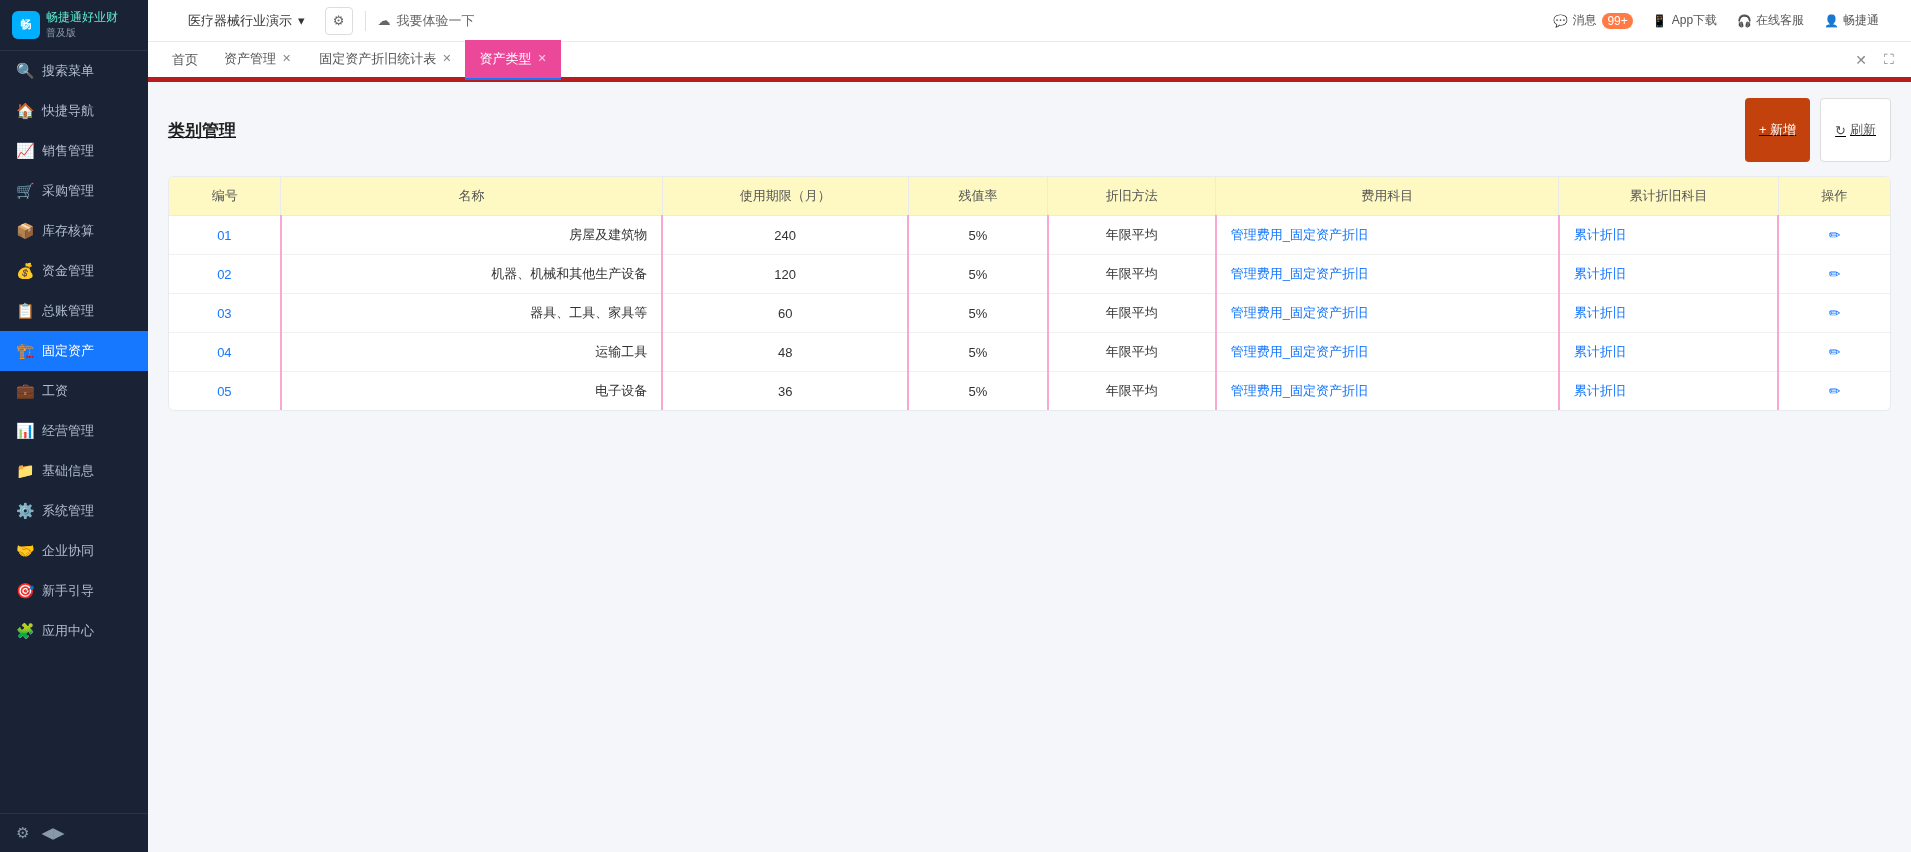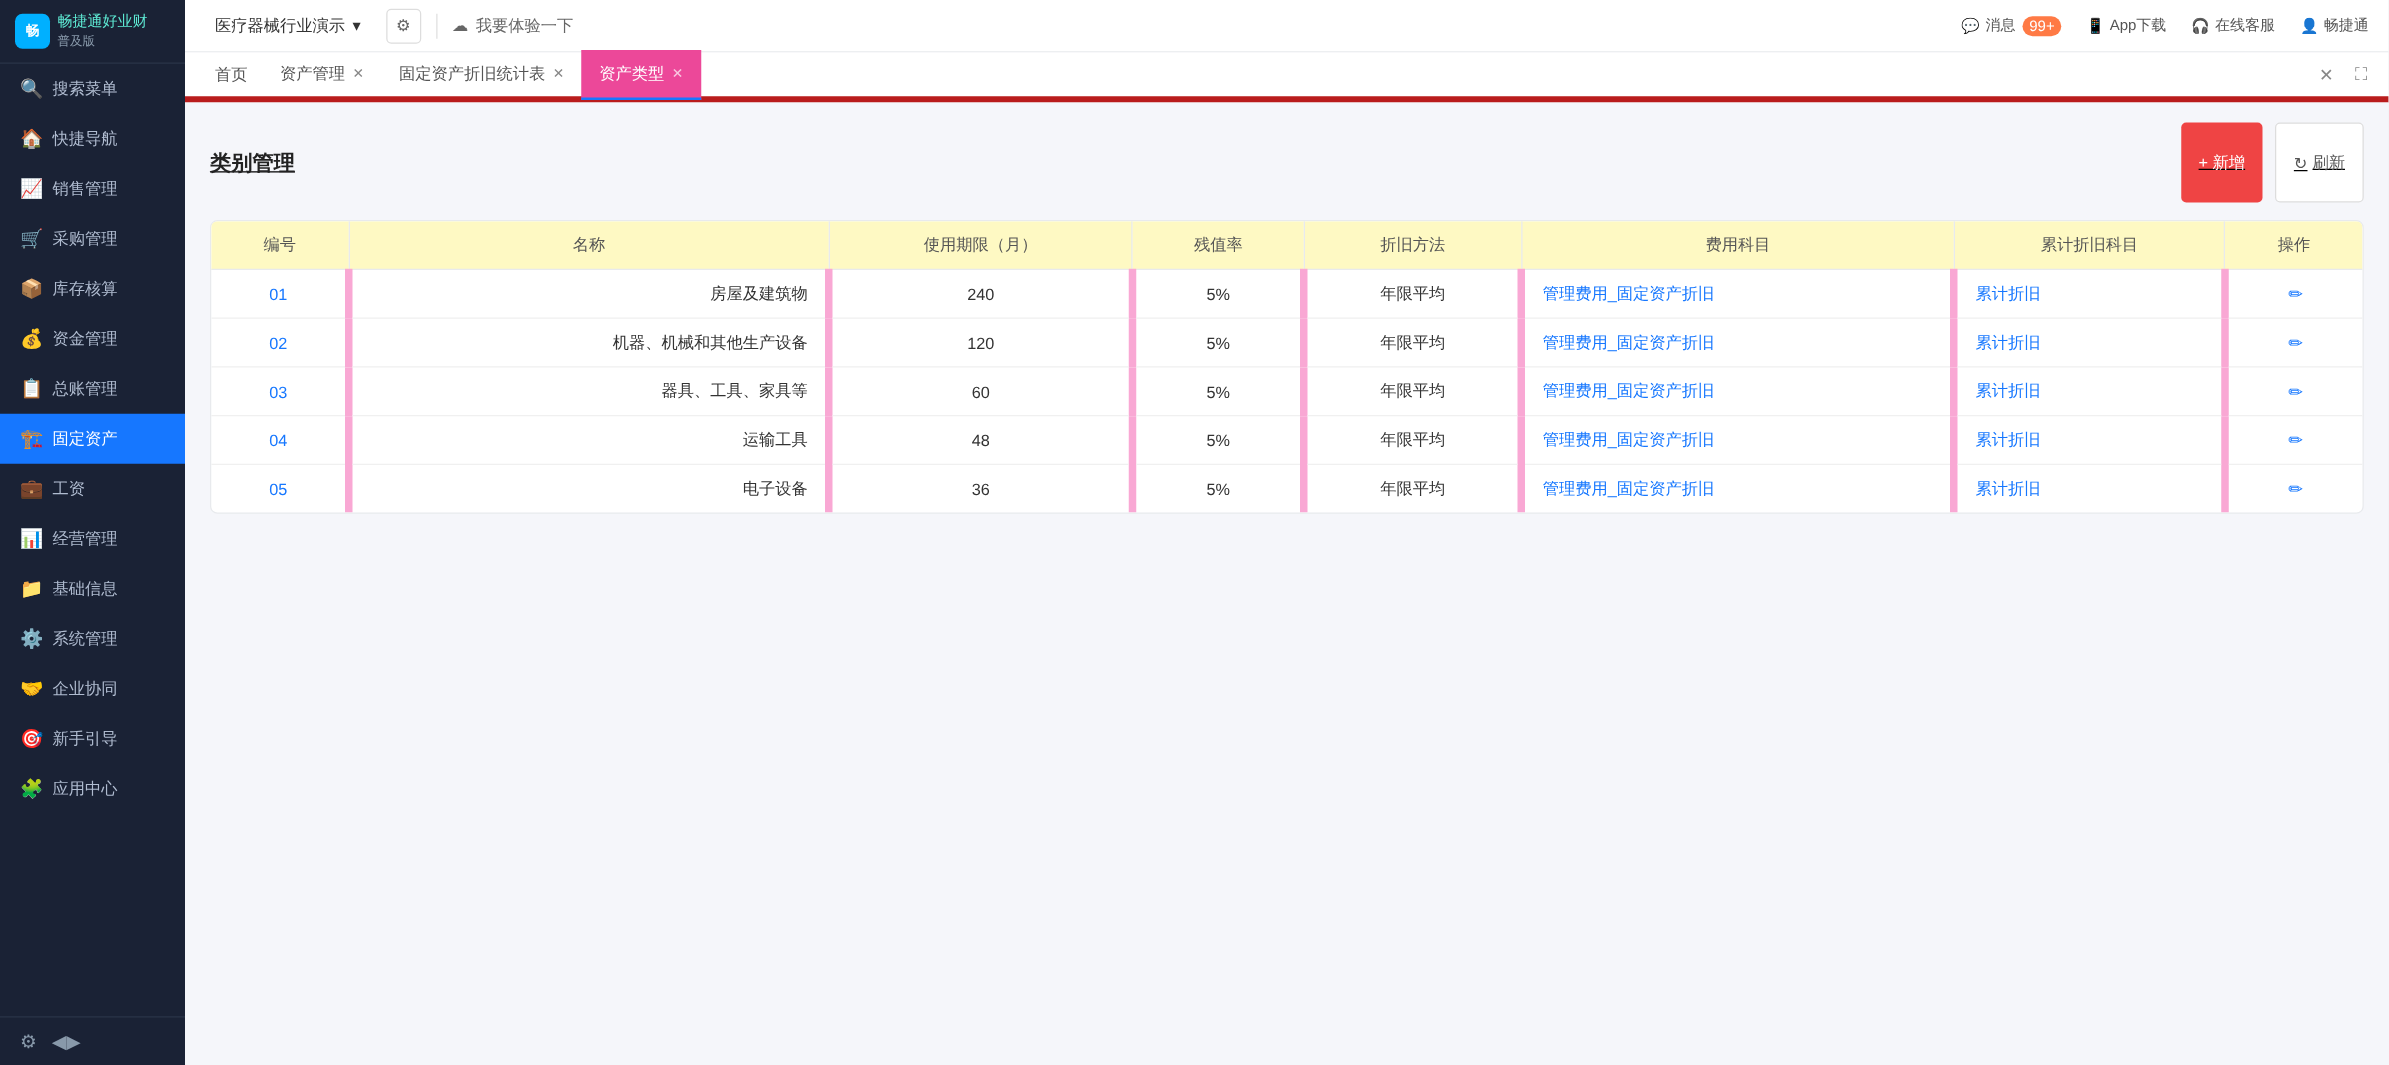--- a/index.html
+++ b/index.html
@@ -55,21 +55,21 @@
     .sidebar-bottom-icon { color: #8899aa; cursor: pointer; font-size: 15px; }
 
     
     .main { flex: 1; display: flex; flex-direction: column; background: #f0f2f5; overflow: hidden; }
 
     
     .topbar {
       background: #fff;
       height: 42px;
       display: flex; align-items: center;
-      padding: 0 16px;
+      padding: 0 32px;
       border-bottom: 1px solid #e8eaed;
       gap: 12px;
     }
     .topbar-selector {
       display: flex; align-items: center; gap: 6px;
       font-size: 13px; color: #333;
       cursor: pointer;
       padding: 4px 8px;
       border-radius: 4px;
     }
@@ -134,21 +134,21 @@
     
     .content { flex: 1; padding: 16px 20px; overflow-y: auto; background: #f5f6fa; }
     .page-header {
       display: flex; align-items: center; justify-content: space-between;
       margin-bottom: 14px;
       text-decoration: underline;
     }
     .page-title { font-size: 17px; font-weight: bold; color: #222; }
     .header-actions { display: flex; gap: 10px; }
     .btn-primary {
-      background: #ef4444;
+      background: #c2410c;
       color: #fff;
       border: none;
       border-radius: 4px;
       padding: 23px 14px;
       font-size: 13px;
       cursor: pointer;
       display: flex; align-items: center; gap: 4px;
     }
     .btn-default {
       background: #fff;
@@ -179,21 +179,21 @@
       border-bottom: 1px solid #e8eaed;
       border-right: 1px solid #e8eaed;
     }
     th:last-child { border-right: none; }
     td {
       padding: 10px 14px;
       font-size: 13px;
       color: #333;
       text-align: center;
       border-bottom: 1px solid #f0f0f0;
-      border-right: 6px solid #f9a8d4;
+      border-right: 2px solid #f9a8d4;
     }
     td:last-child { border-right: none; }
     tr:last-child td { border-bottom: none; }
     td.col-code { color: #1677ff; font-weight: 500; text-align: center; }
     td.col-name { text-align: right; }
     td.col-fee { color: #1677ff; text-align: left; }
     td.col-accum { color: #1677ff; text-align: left; }
     td.col-action { text-align: center; }
     .edit-icon { color: #1677ff; cursor: pointer; font-size: 14px; }
   </style>

